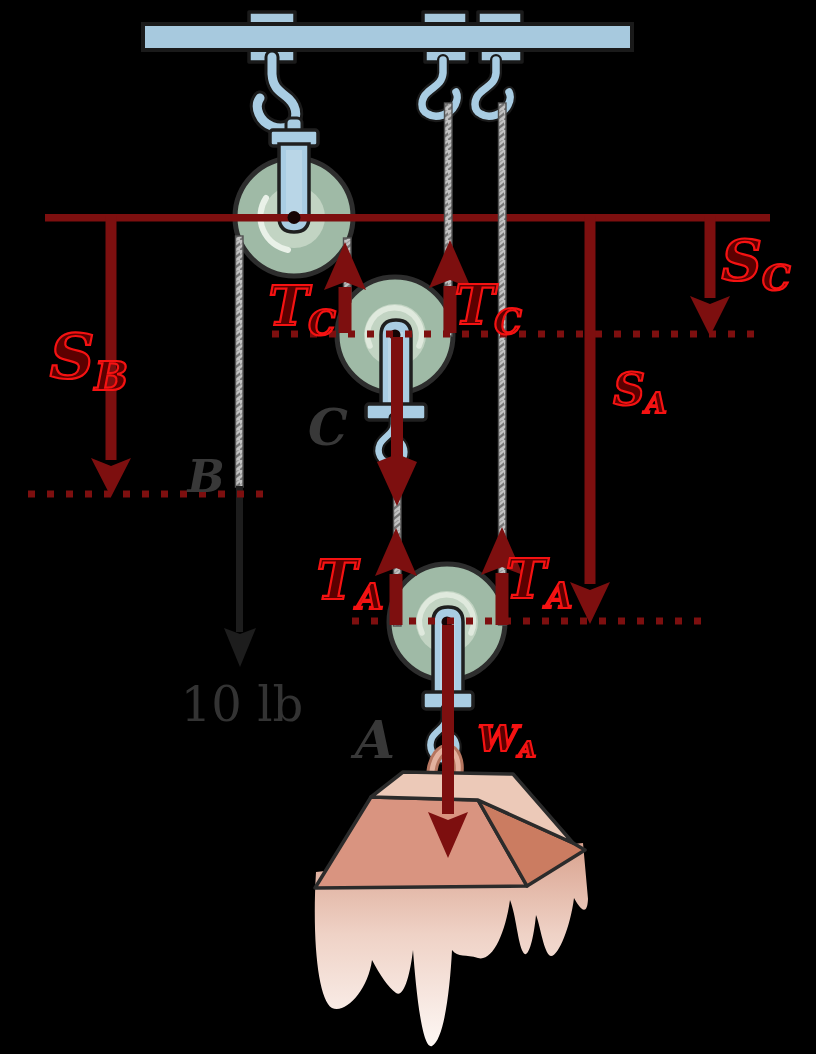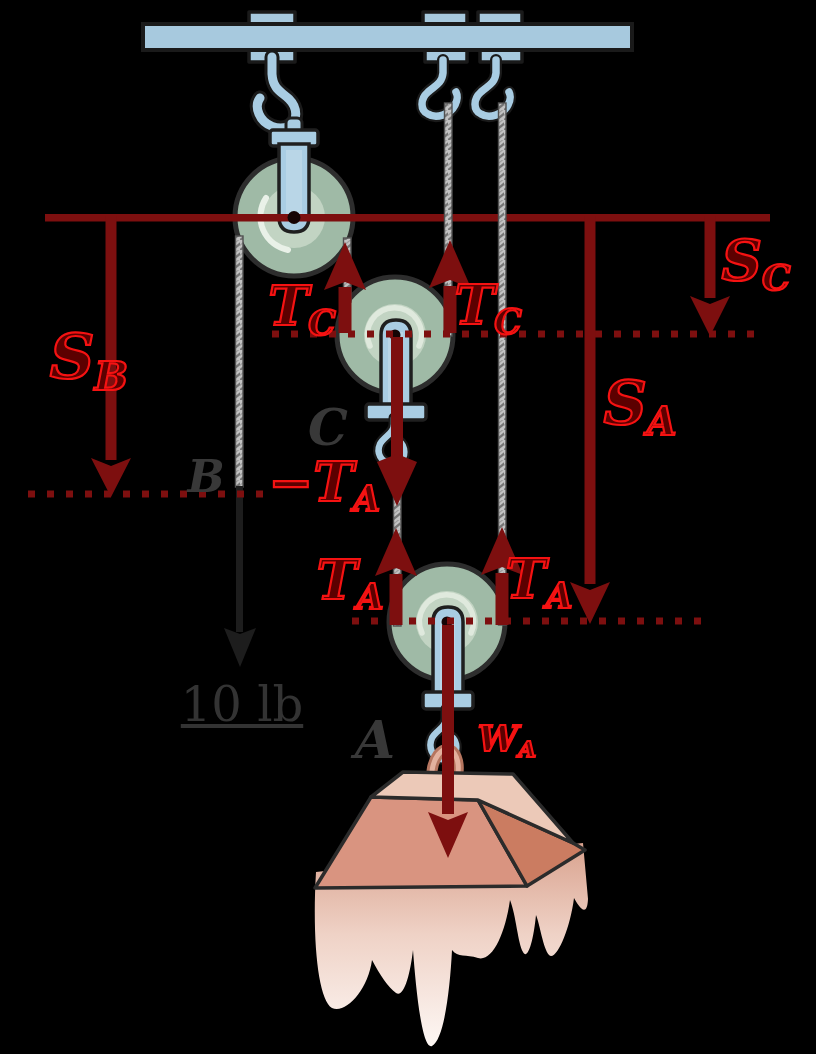--- a/index.html
+++ b/index.html
@@ -3,21 +3,21 @@
 <meta charset="utf-8">
 <style>
   html,body{margin:0;padding:0;background:#000;}
   #fig{position:relative;width:816px;height:1054px;background:#000;overflow:hidden;
        font-family:"DejaVu Serif",serif;}
   #art{position:absolute;left:0;top:0;}
   .lab{position:absolute;transform:translate(-50%,-50%);white-space:nowrap;line-height:1;}
   .red{font-style:italic;font-weight:bold;color:#5c0000;
        -webkit-text-stroke:2.2px #f51212;text-shadow:0 0 1px #e90000;}
   .dark{font-style:italic;font-weight:bold;color:#383838;}
-  .plain{font-style:normal;font-weight:normal;color:#333333;text-decoration:underline;}
+  .plain{font-style:normal;font-weight:normal;color:#333333;}
   .m{font-size:1em;}
   .s{font-size:0.64em;vertical-align:-0.3em;}
 </style>
 </head>
 <body>
 
 <div id="fig">
 
 <svg id="art" width="816" height="1054" viewBox="0 0 816 1054">
   <defs>
@@ -182,31 +182,30 @@
   <g fill="#7d0f0f">
     <rect x="442" y="625" width="12" height="189"></rect>
     <polygon points="428,812 448,820 468,812 448,858"></polygon>
   </g>
 </svg>
 
 <div class="lab red" style="left:756px;top:264px;font-size:56px"><span class="m">S</span><span class="s">C</span></div>
 
 <div class="lab red" style="left:89px;top:361px;font-size:62px"><span class="m">S</span><span class="s">B</span></div>
 
-<div class="lab red" style="left:640px;top:407px;font-size:60px"><span class="m">S</span><span class="s">A</span></div>
+<div class="lab red" style="left:640px;top:393px;font-size:44px"><span class="m">S</span><span class="s">A</span></div>
 
 <div class="lab red" style="left:302px;top:310px;font-size:54px"><span class="m">T</span><span class="s">C</span></div>
 
 <div class="lab red" style="left:488px;top:309px;font-size:54px"><span class="m">T</span><span class="s">C</span></div>
 
 <div class="lab red" style="left:350px;top:584px;font-size:54px"><span class="m">T</span><span class="s">A</span></div>
 
 <div class="lab red" style="left:539px;top:583px;font-size:54px"><span class="m">T</span><span class="s">A</span></div>
 
-<div class="lab red" style="left:324px;top:486px;font-size:54px"><span class="m">−</span><span class="m">T</span><span class="s">A</span></div>
 
 <div class="lab red" style="left:507px;top:740px;font-size:36px"><span class="m">W</span><span class="s">A</span></div>
 
 <div class="lab plain" style="left:242px;top:704px;font-size:48px">10 lb</div>
 
 <div class="lab dark" style="left:206px;top:477px;font-size:44px">B</div>
 
 <div class="lab dark" style="left:328px;top:428px;font-size:50px">C</div>
 
 <div class="lab dark" style="left:375px;top:740px;font-size:52px">A</div>

